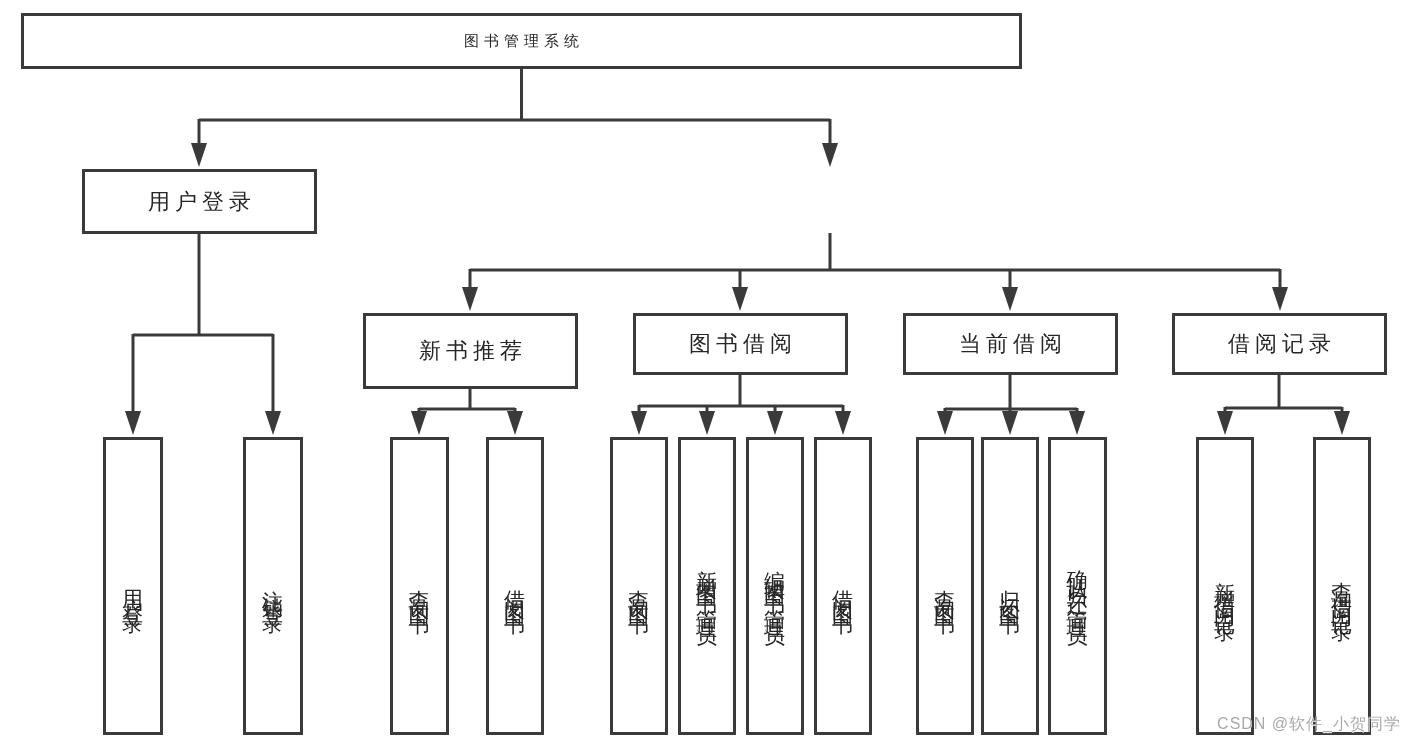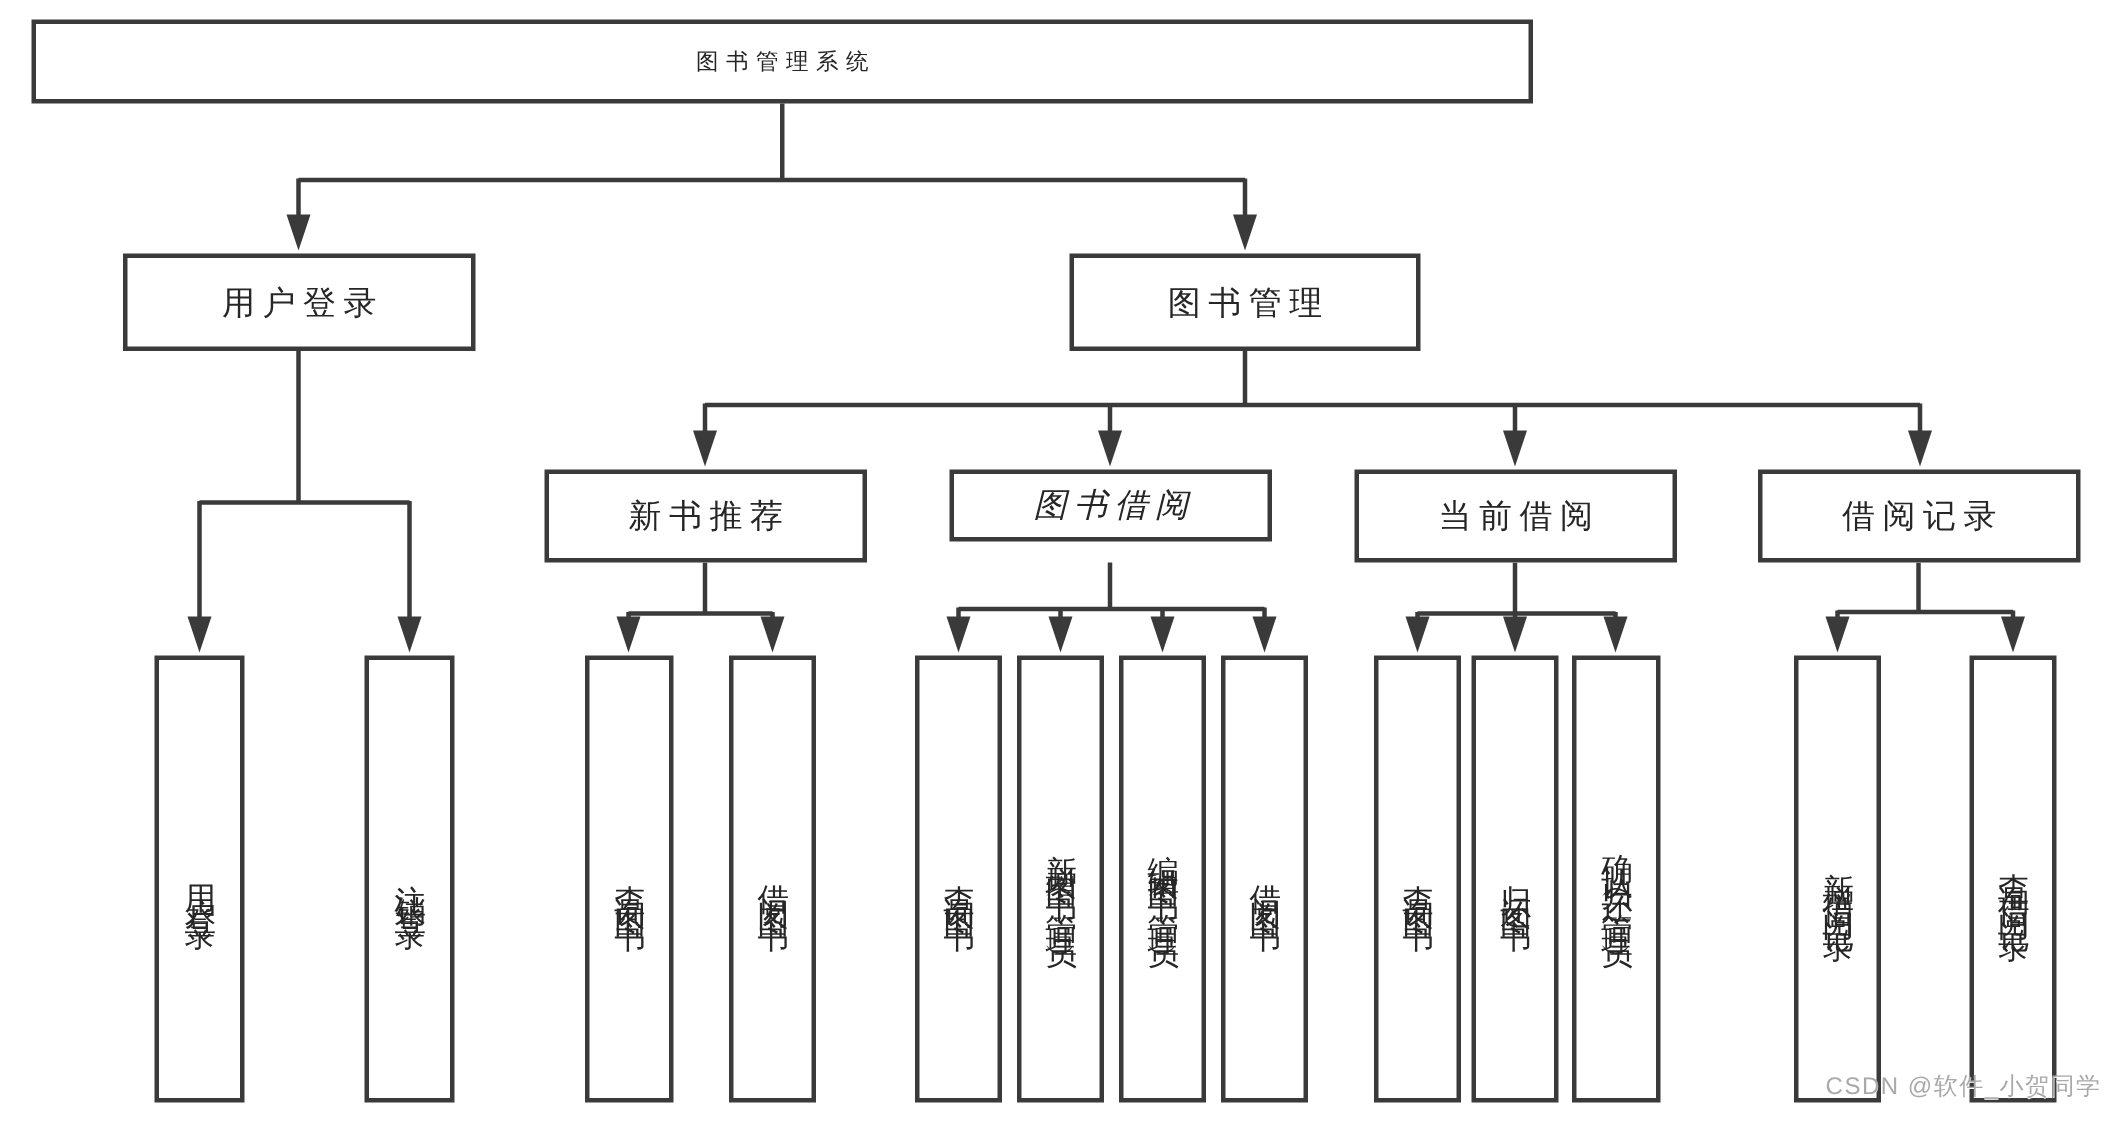--- a/index.html
+++ b/index.html
@@ -115,24 +115,23 @@
     <path d="M1225,408 L1342,408"></path>
     <line x1="1225" y1="407" x2="1225" y2="414"></line>
     <polygon points="1217,411 1233,411 1225,435"></polygon>
     <line x1="1342" y1="407" x2="1342" y2="414"></line>
     <polygon points="1334,411 1350,411 1342,435"></polygon>
   </svg>
 
   <div class="box root" style="left:21px;top:13px;width:1001px;height:56px;">图书管理系统</div>
 
   <div class="box" style="left:82px;top:169px;width:235px;height:65px;">用户登录</div>
-  <div class="box" style="left:713px;top:169px;width:234px;height:65px;">图书管理</div>
 
-  <div class="box" style="left:363px;top:313px;width:215px;height:62px;">新书推荐</div>
-  <div class="box" style="left:633px;top:313px;width:215px;height:48px;font-style:italic;">图书借阅</div>
+  <div class="box" style="left:363px;top:313px;width:215px;height:76px;">新书推荐</div>
+  <div class="box" style="left:633px;top:313px;width:215px;height:62px;">图书借阅</div>
   <div class="box" style="left:903px;top:313px;width:215px;height:62px;">当前借阅</div>
   <div class="box" style="left:1172px;top:313px;width:215px;height:62px;">借阅记录</div>
 
   <div class="box leaf" style="left:103px;top:437px;width:60px;height:298px;">
     <span>用户登录</span>
   </div>
   <div class="box leaf" style="left:243px;top:437px;width:60px;height:298px;">
     <span>注销登录</span>
   </div>
 

